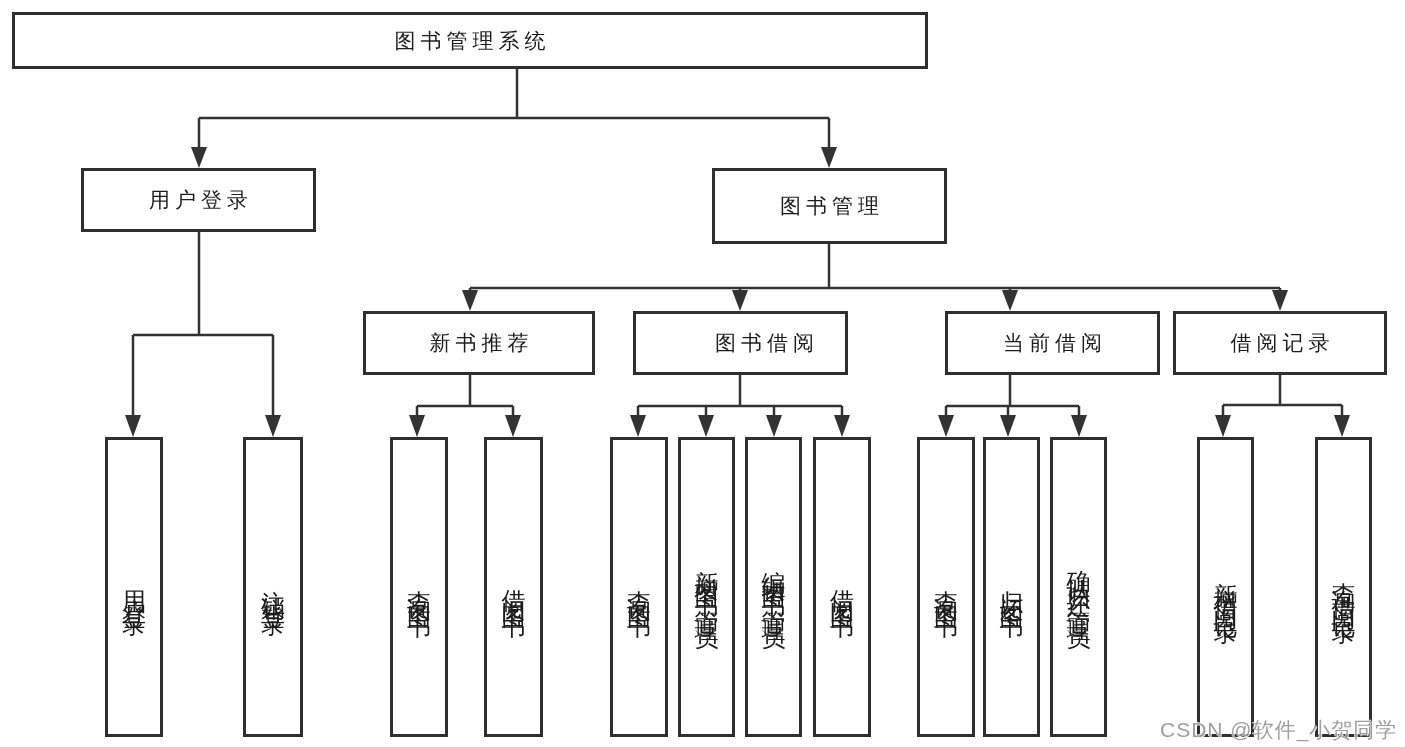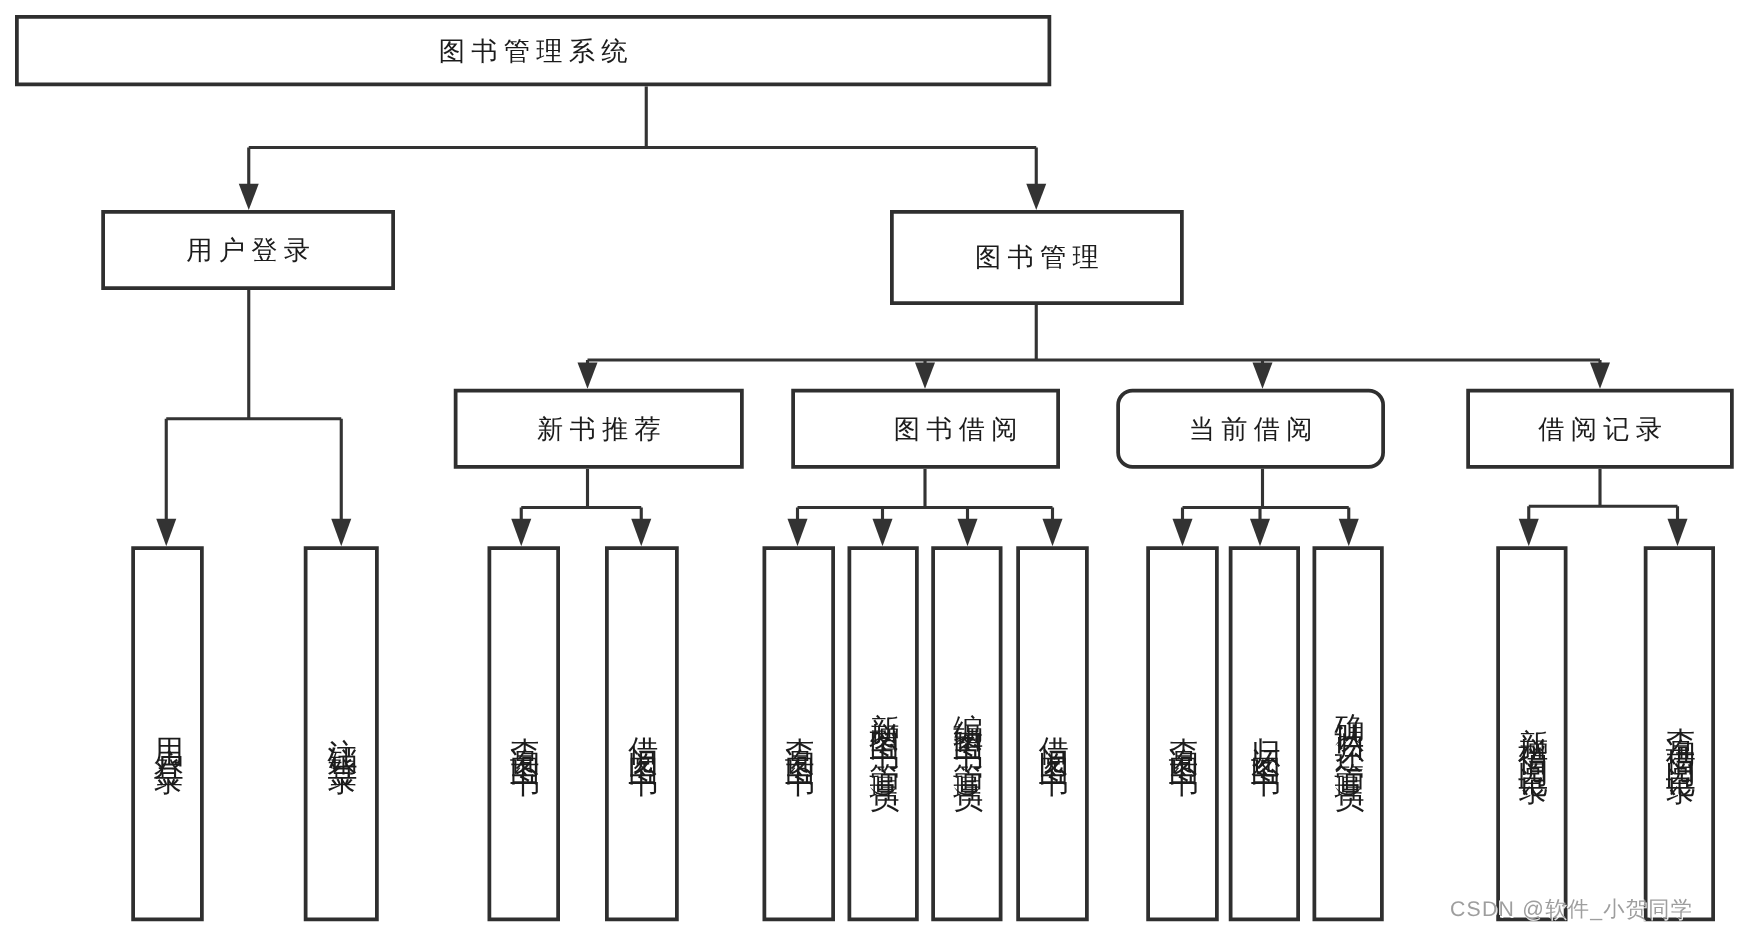--- a/index.html
+++ b/index.html
@@ -50,21 +50,21 @@
     font-size: 24px;
     letter-spacing: 8px;
     line-height: 1;
     color: #1c1c1c;
   }
   .watermark {
     position: absolute;
     left: 1160px;
     top: 716px;
     z-index: 5;
-    font-size: 17px;
+    font-size: 21px;
     color: #9e9e9e;
     letter-spacing: 1px;
     white-space: nowrap;
     text-shadow: 1px 1px 0 rgba(255,255,255,0.85), -1px -1px 0 rgba(255,255,255,0.85);
   }
 </style>
 </head>
 <body>
 
 <div class="canvas">
@@ -94,38 +94,38 @@
       <polygon points="766,415 782,415 774,437"></polygon>
       <polygon points="834,415 850,415 842,437"></polygon>
       <polygon points="938,415 954,415 946,437"></polygon>
       <polygon points="1000,415 1016,415 1008,437"></polygon>
       <polygon points="1071,415 1087,415 1079,437"></polygon>
       <polygon points="1215,415 1231,415 1223,437"></polygon>
       <polygon points="1334,415 1350,415 1342,437"></polygon>
     </g>
   </svg>
 
-  <div class="node hlabel" style="left:12px; top:12px; width:829px; height:57px;">
+  <div class="node hlabel" style="left:12px; top:12px; width:916px; height:57px;">
     <span>图书管理系统</span>
   </div>
 
   <div class="node hlabel" style="left:81px; top:168px; width:235px; height:64px;">
     <span>用户登录</span>
   </div>
   <div class="node hlabel" style="left:712px; top:168px; width:235px; height:76px;">
     <span>图书管理</span>
   </div>
 
   <div class="node hlabel" style="left:363px; top:311px; width:232px; height:64px;">
     <span>新书推荐</span>
   </div>
   <div class="node hlabel" style="left:633px; top:311px; width:215px; height:64px;padding-left:48px;">
     <span>图书借阅</span>
   </div>
-  <div class="node hlabel" style="left:893px; top:311px; width:215px; height:64px;border-radius:13px;">
+  <div class="node hlabel" style="left:945px; top:311px; width:215px; height:64px;">
     <span>当前借阅</span>
   </div>
   <div class="node hlabel" style="left:1173px; top:311px; width:214px; height:64px;">
     <span>借阅记录</span>
   </div>
 
   <div class="node leaf" style="left:105px; width:58px;">
     <span>用户登录</span>
   </div>
   <div class="node leaf" style="left:243px; width:60px;">

